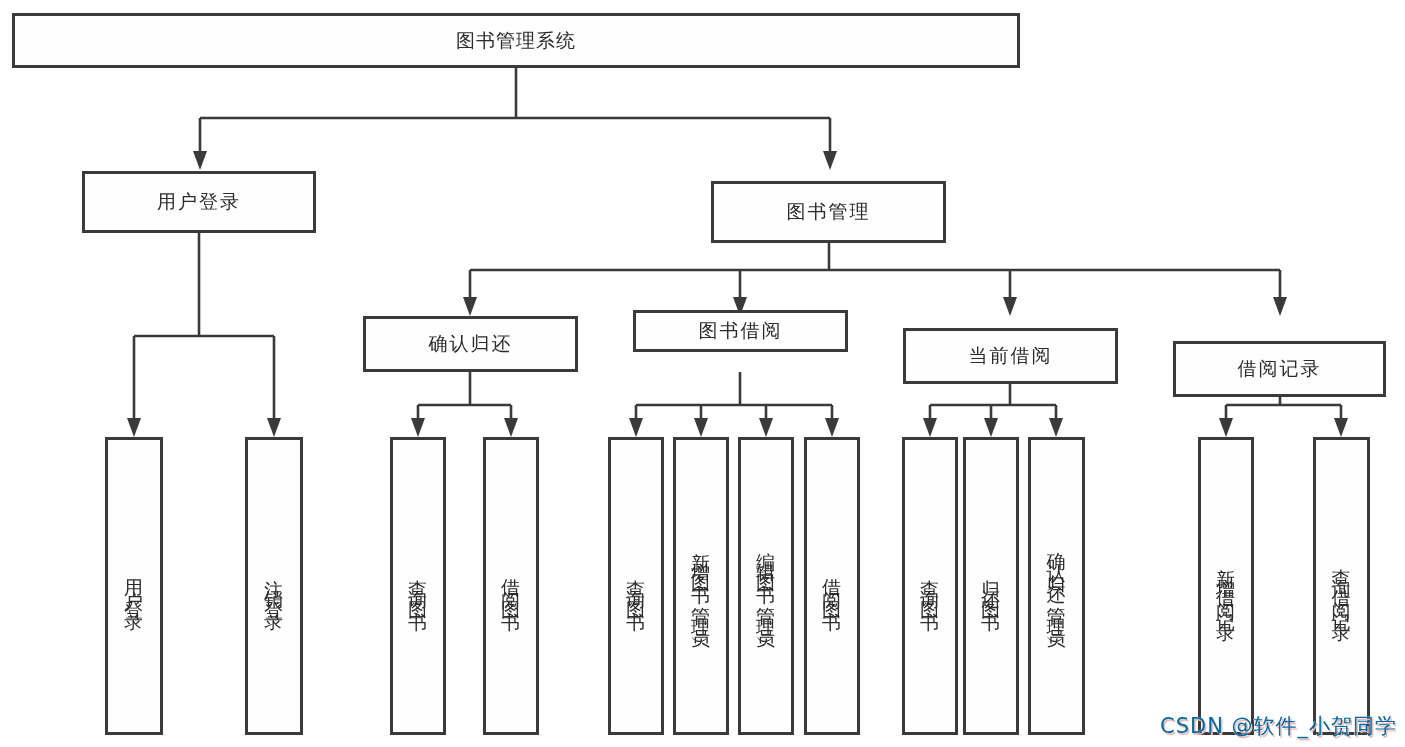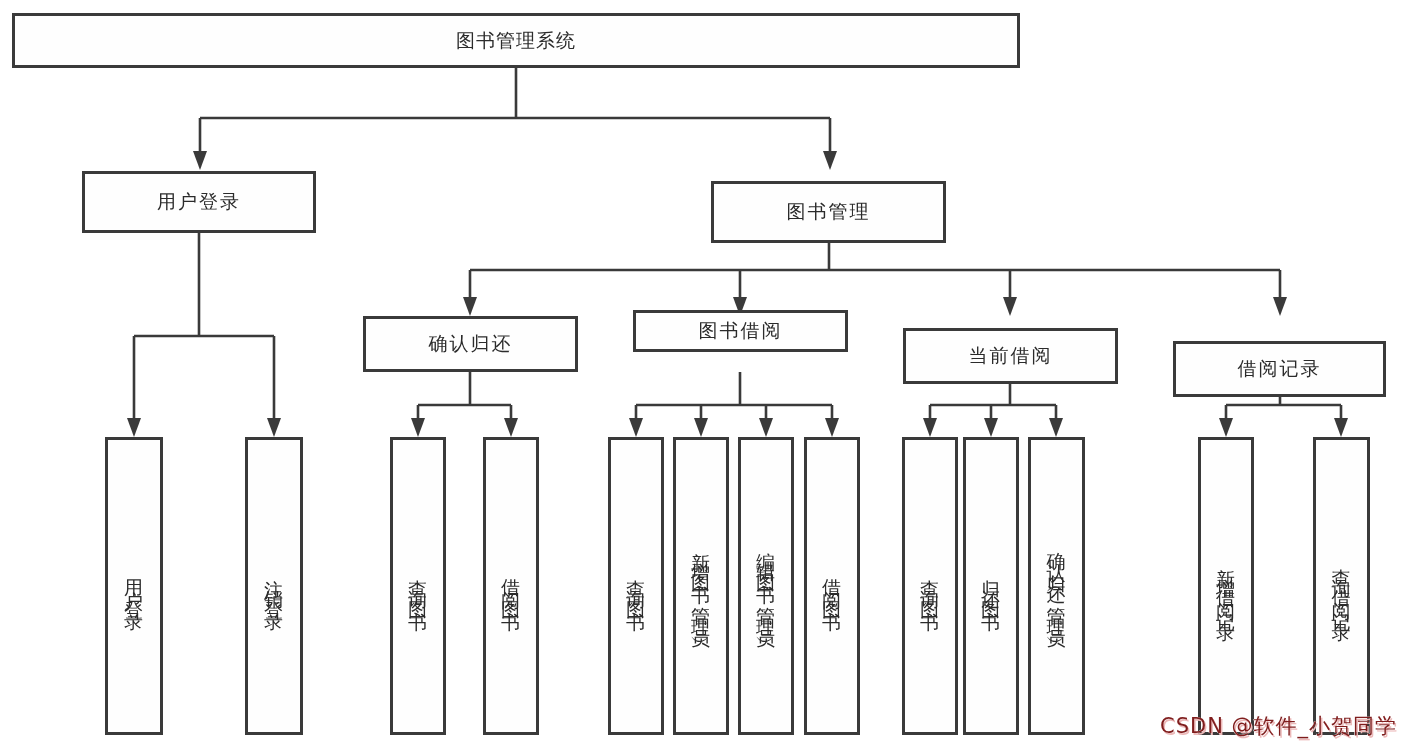--- a/index.html
+++ b/index.html
@@ -29,21 +29,21 @@
     letter-spacing:11px;
     line-height:1;
     top:437px;height:298px;
   }
   .watermark{
     position:absolute;
     left:1160px;top:712px;
     z-index:5;
     font-size:21px;
     letter-spacing:1px;
-    color:#7f1d1d;
+    color:#0369a1;
     text-shadow:1.5px 1.5px 0 #ecb9b9, -0.5px -0.5px 0 #ffffff;
     white-space:nowrap;
   }
 </style>
 </head>
 <body>
 
 <div class="canvas">
 
   <svg class="connectors" width="1405" height="747" viewBox="0 0 1405 747">

